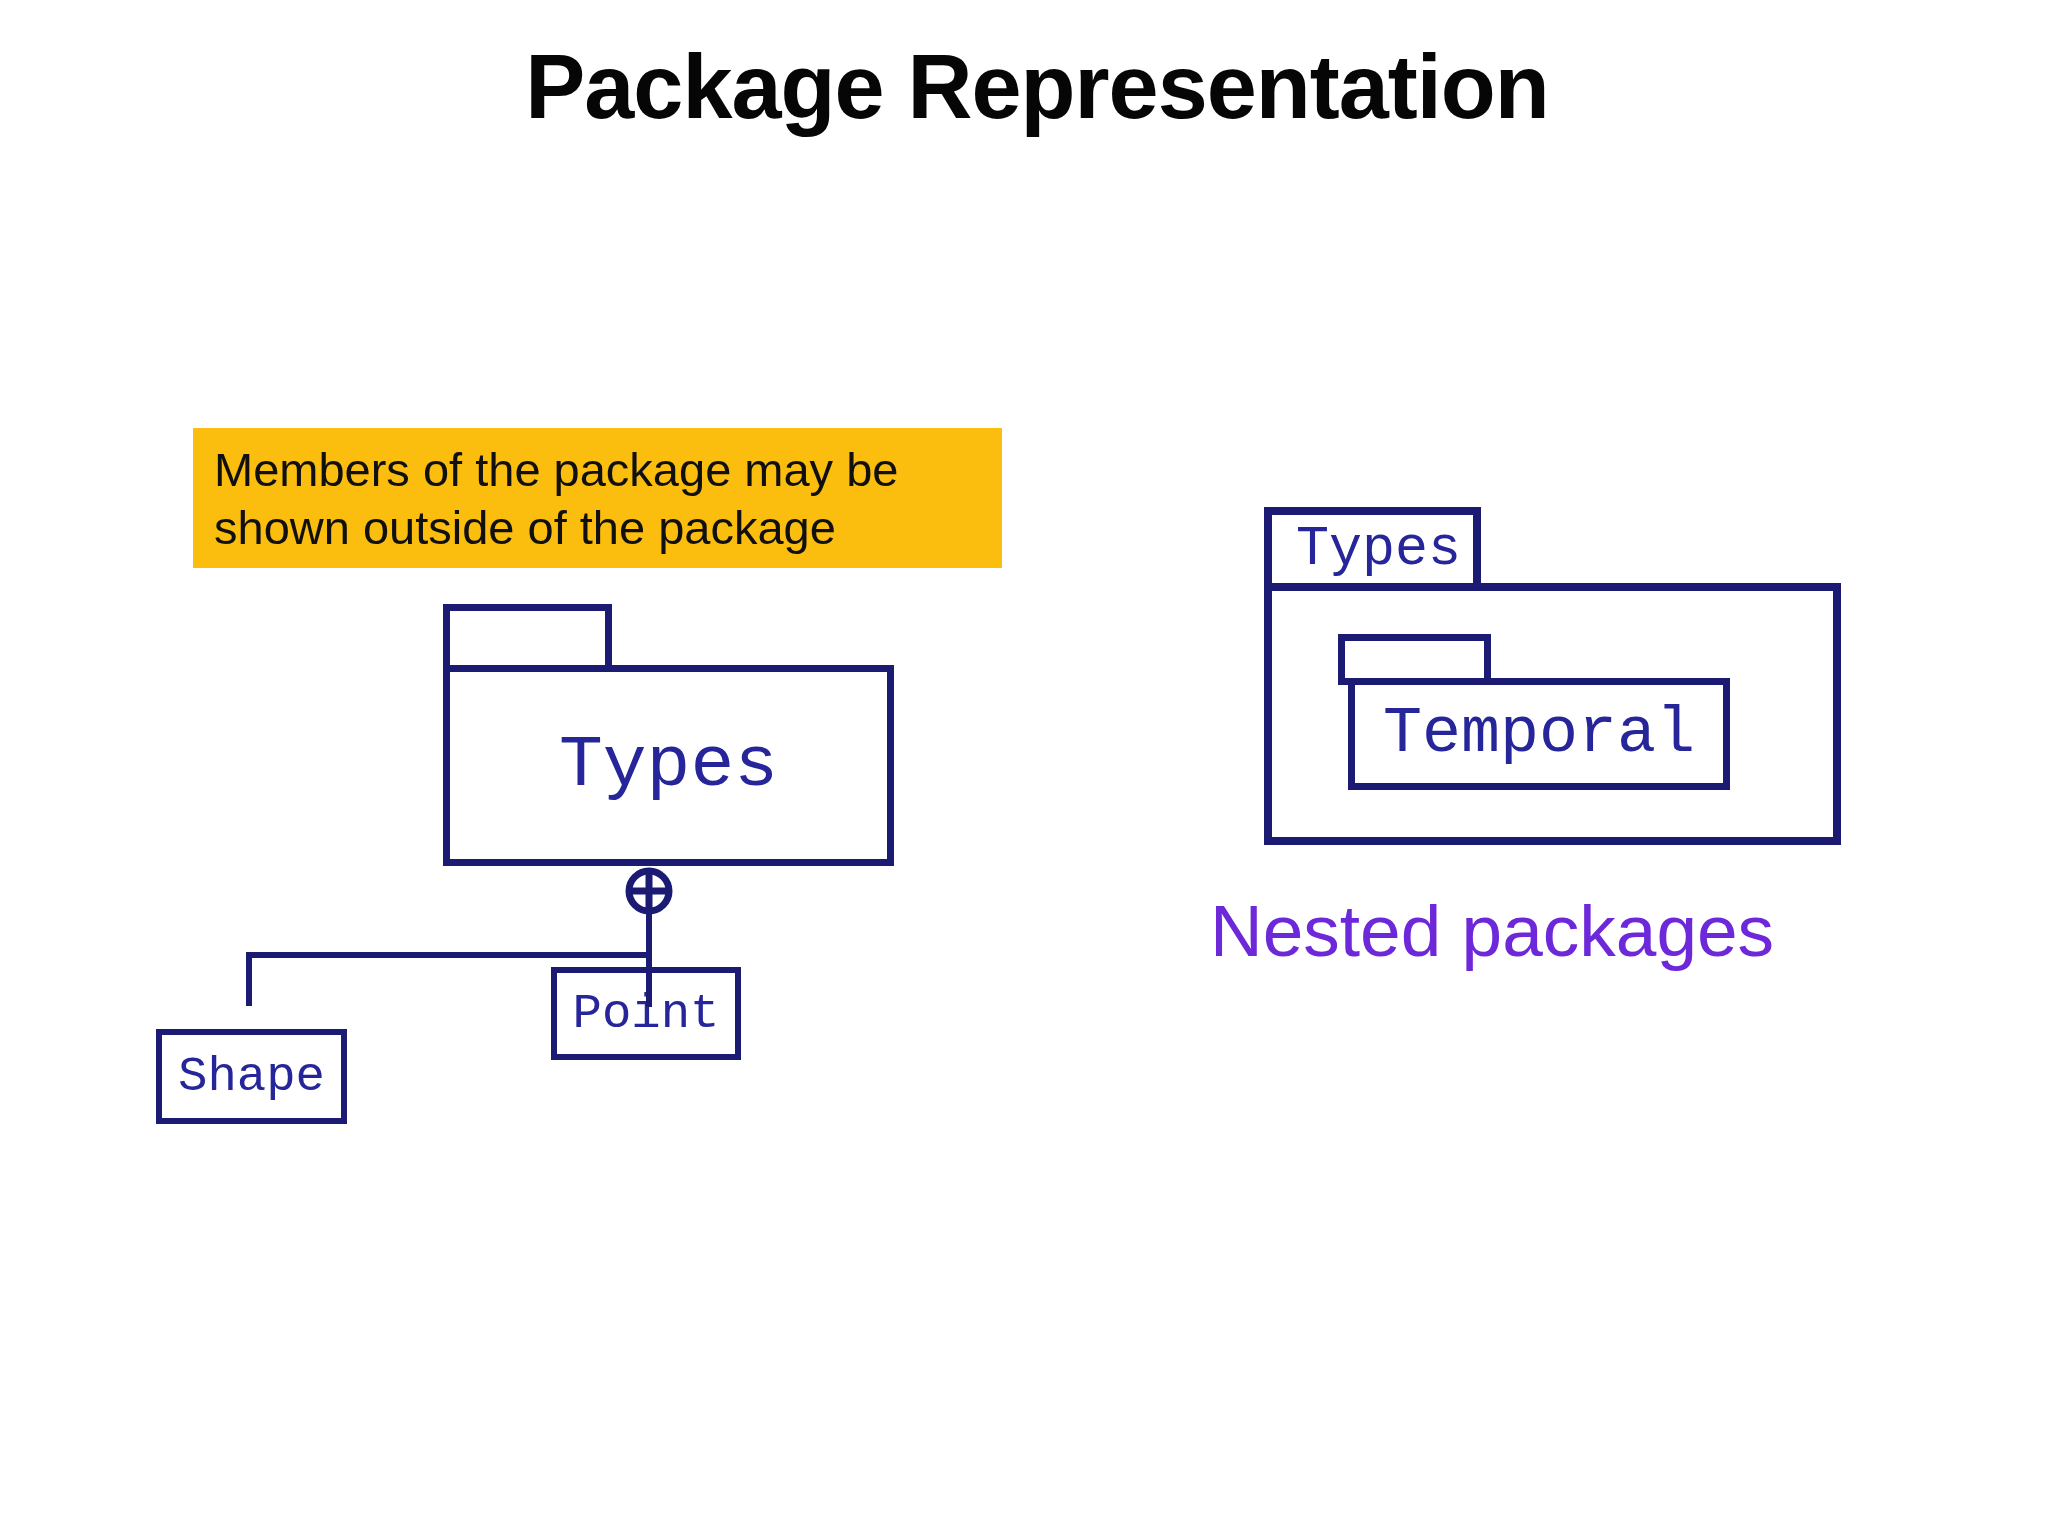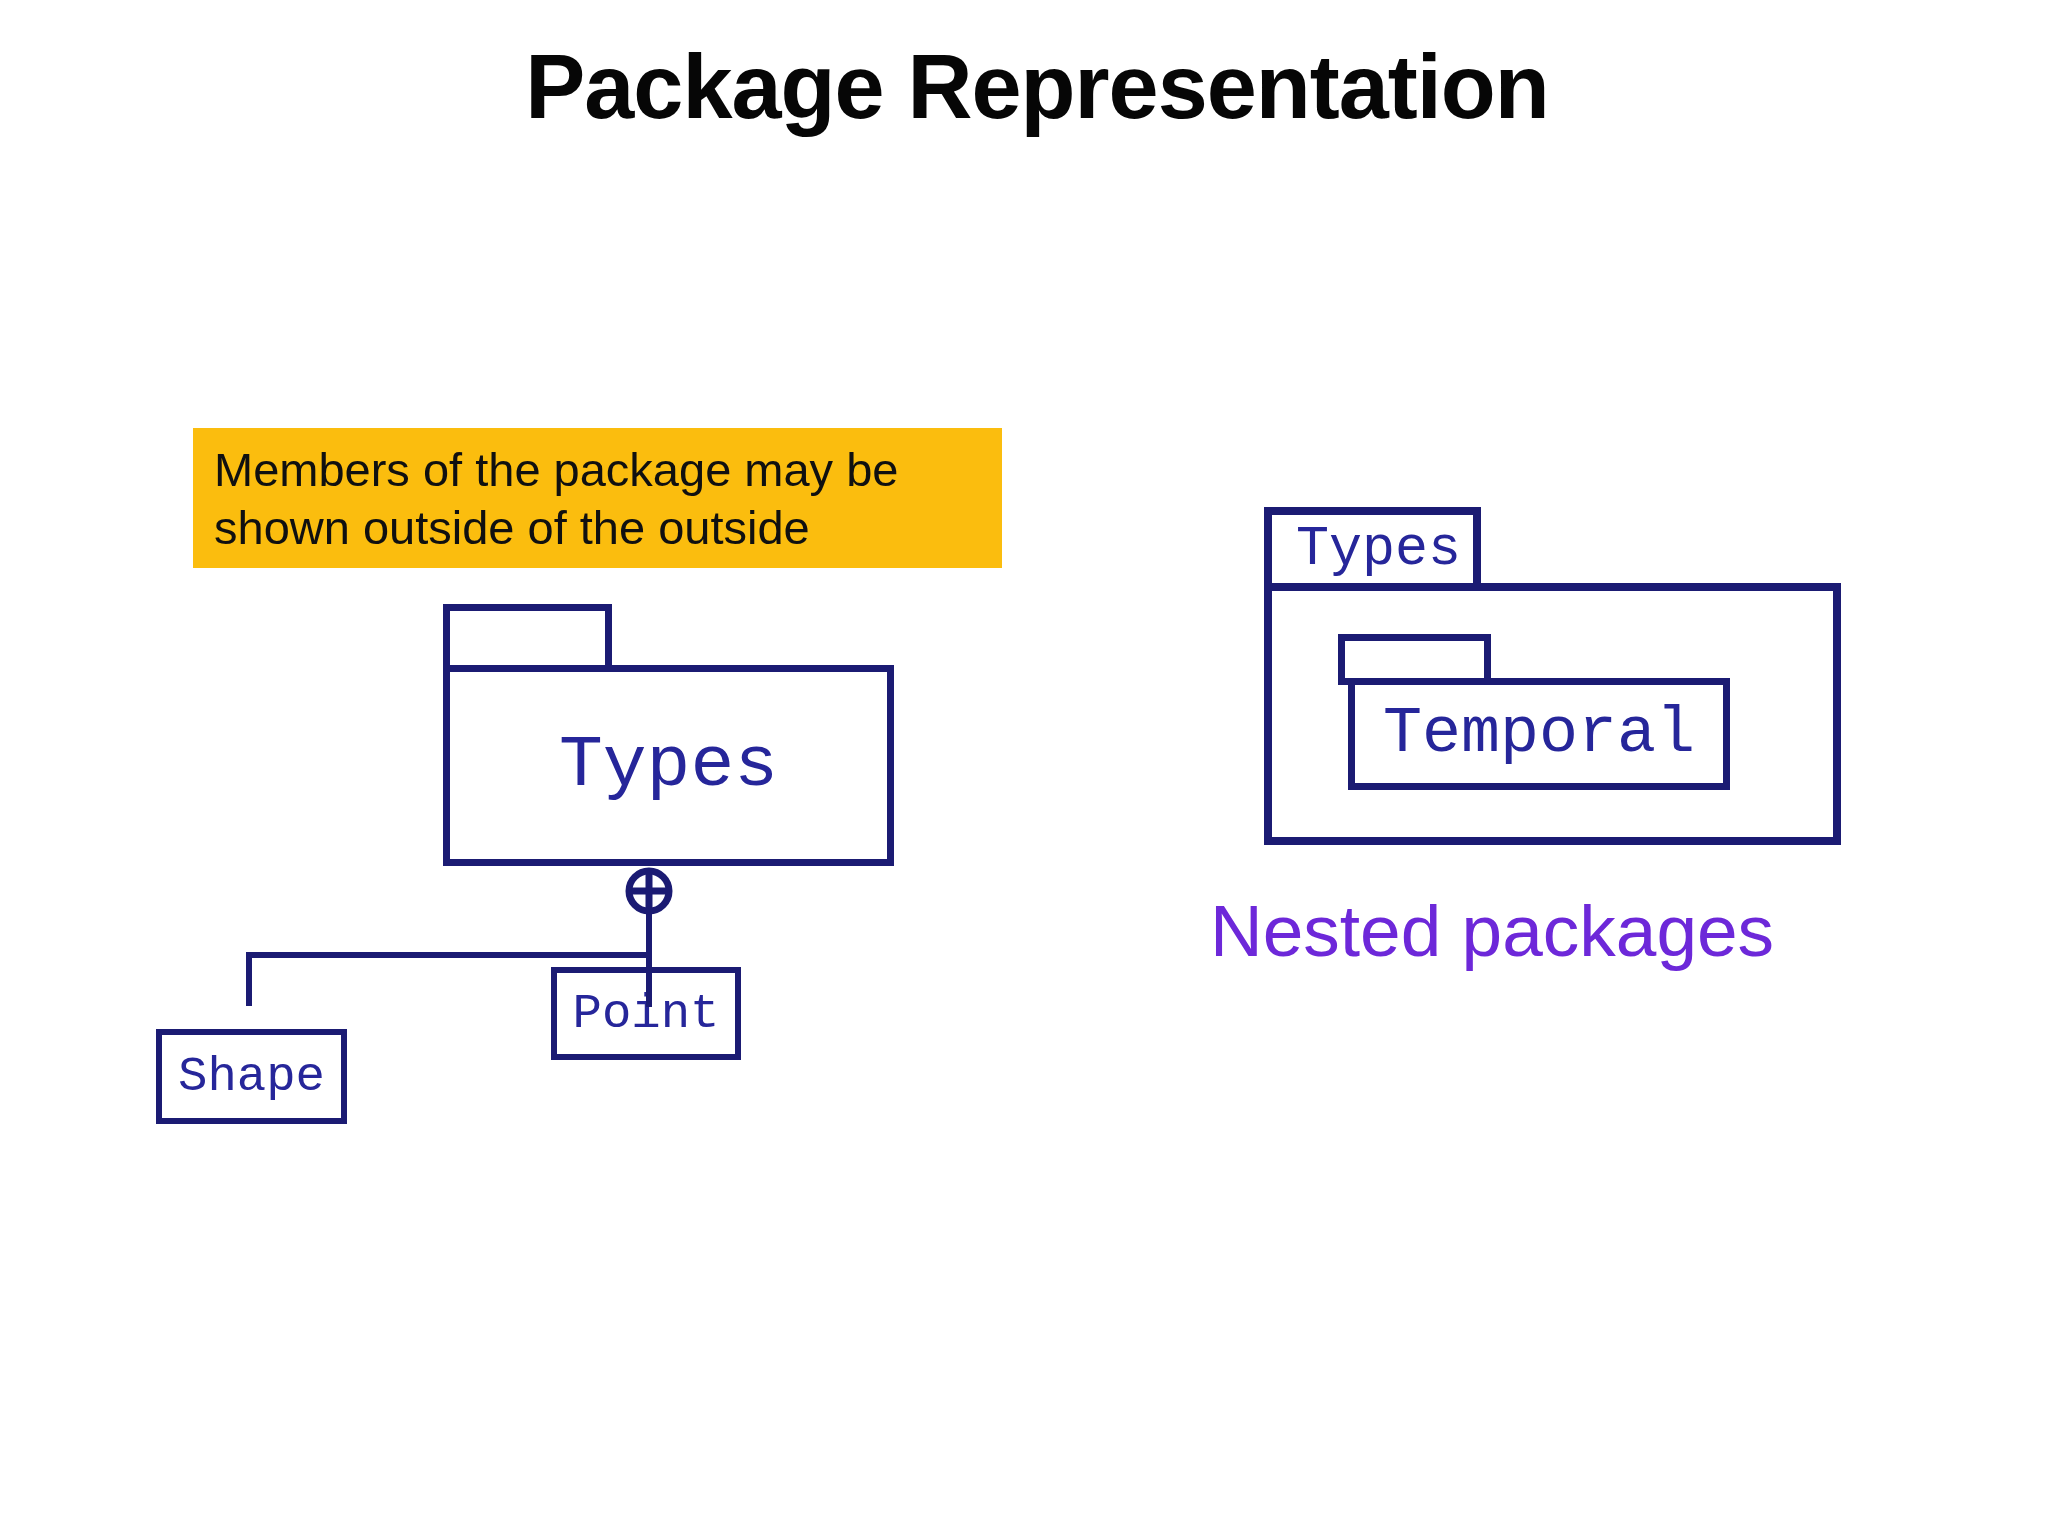--- a/index.html
+++ b/index.html
@@ -64,21 +64,21 @@
 </style>
 </head>
 <body>
 
 <div class="slide">
 
   <h1 class="title">Package Representation</h1>
 
   <div class="note">
     <div><span>Members of the package may be</span></div>
-    <div><span>shown </span><b>outside</b><span> of the outside</span></div>
+    <div><span>shown </span><b>outside</b><span> of the package</span></div>
   </div>
 
   <div class="pkg-tab navy-border7 lp-tab"></div>
   <div class="pkg-body navy-border7 lp-body center-label diagram-label">Types</div>
 
   <svg class="connector-svg" viewBox="0 0 2048 1536" xmlns="http://www.w3.org/2000/svg">
     <line x1="649" y1="905" x2="649" y2="1007" stroke="#1b1b73" stroke-width="6"></line>
     <line x1="246" y1="955" x2="652" y2="955" stroke="#1b1b73" stroke-width="6"></line>
     <line x1="249" y1="952" x2="249" y2="1006" stroke="#1b1b73" stroke-width="6"></line>
     <g>

